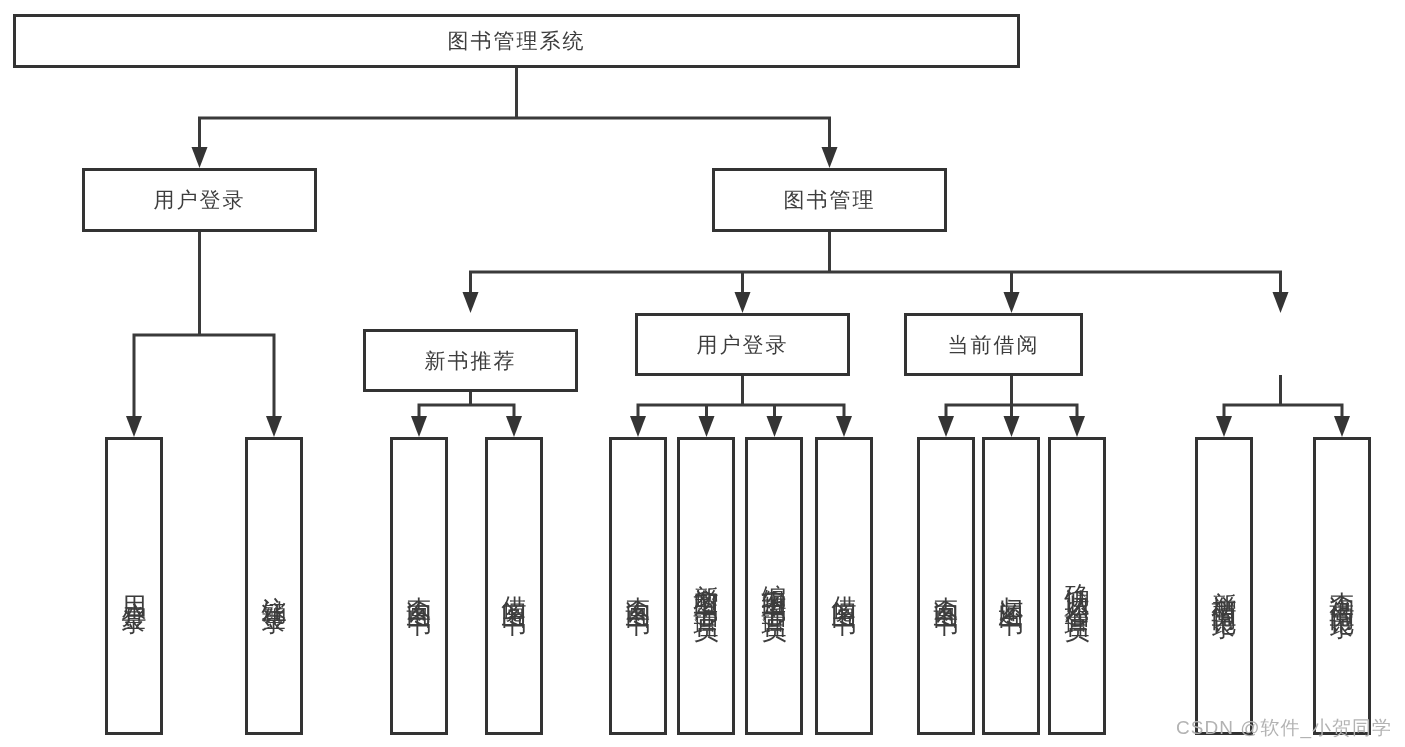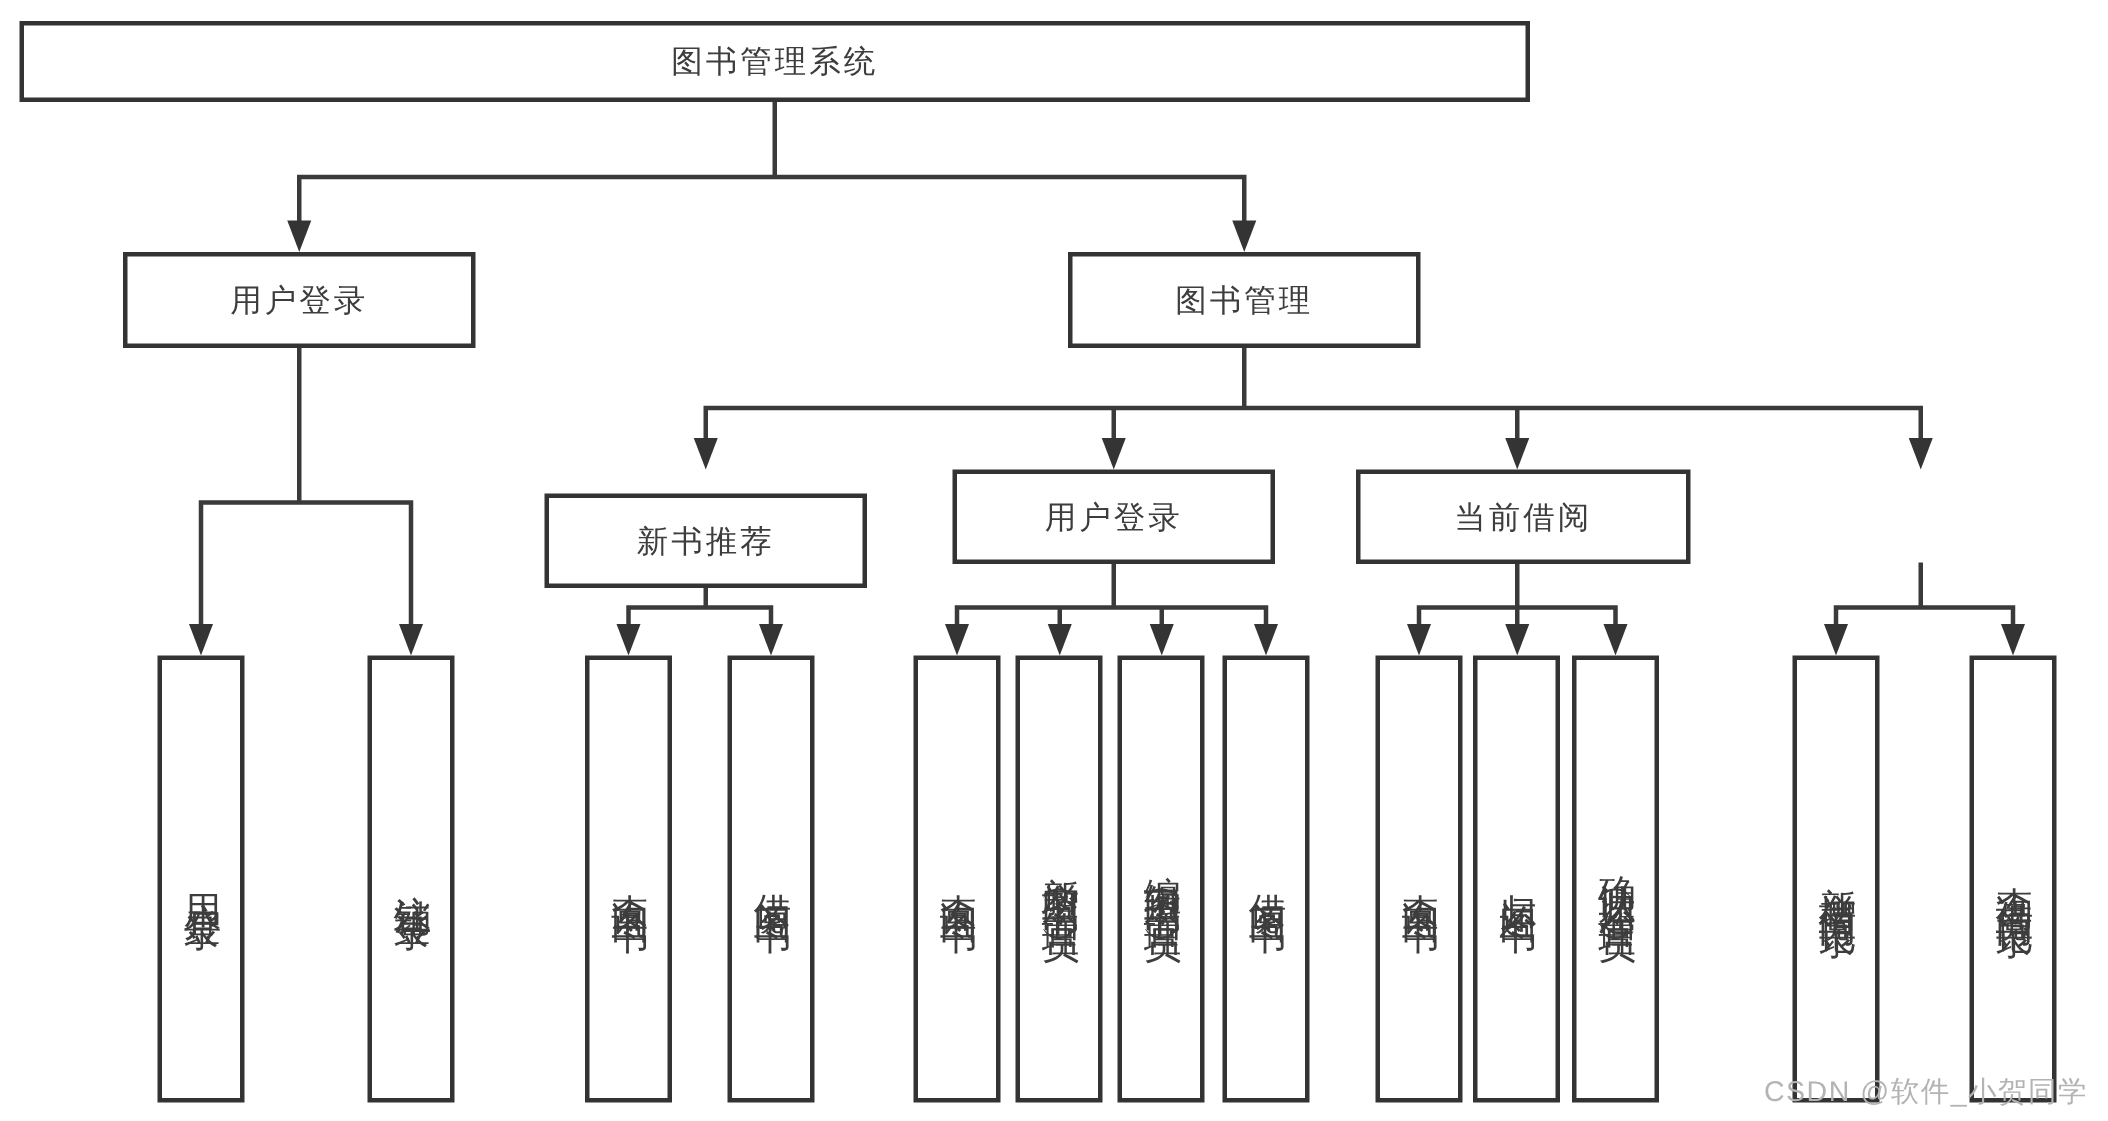--- a/index.html
+++ b/index.html
@@ -72,21 +72,21 @@
   <div class="box h" style="left:712px;top:168px;width:235px;height:64px">
     <span>图书管理</span>
   </div>
 
   <div class="box h" style="left:363px;top:329px;width:215px;height:63px">
     <span>新书推荐</span>
   </div>
   <div class="box h" style="left:635px;top:313px;width:215px;height:63px">
     <span>用户登录</span>
   </div>
-  <div class="box h" style="left:904px;top:313px;width:223px;height:63px">
+  <div class="box h" style="left:904px;top:313px;width:179px;height:63px">
     <span>当前借阅</span>
   </div>
 
   <div class="box v" style="left:105px;top:437px;width:58px;height:298px">
     <span>用户登录</span>
   </div>
   <div class="box v" style="left:245px;top:437px;width:58px;height:298px">
     <span>注销登录</span>
   </div>
 

